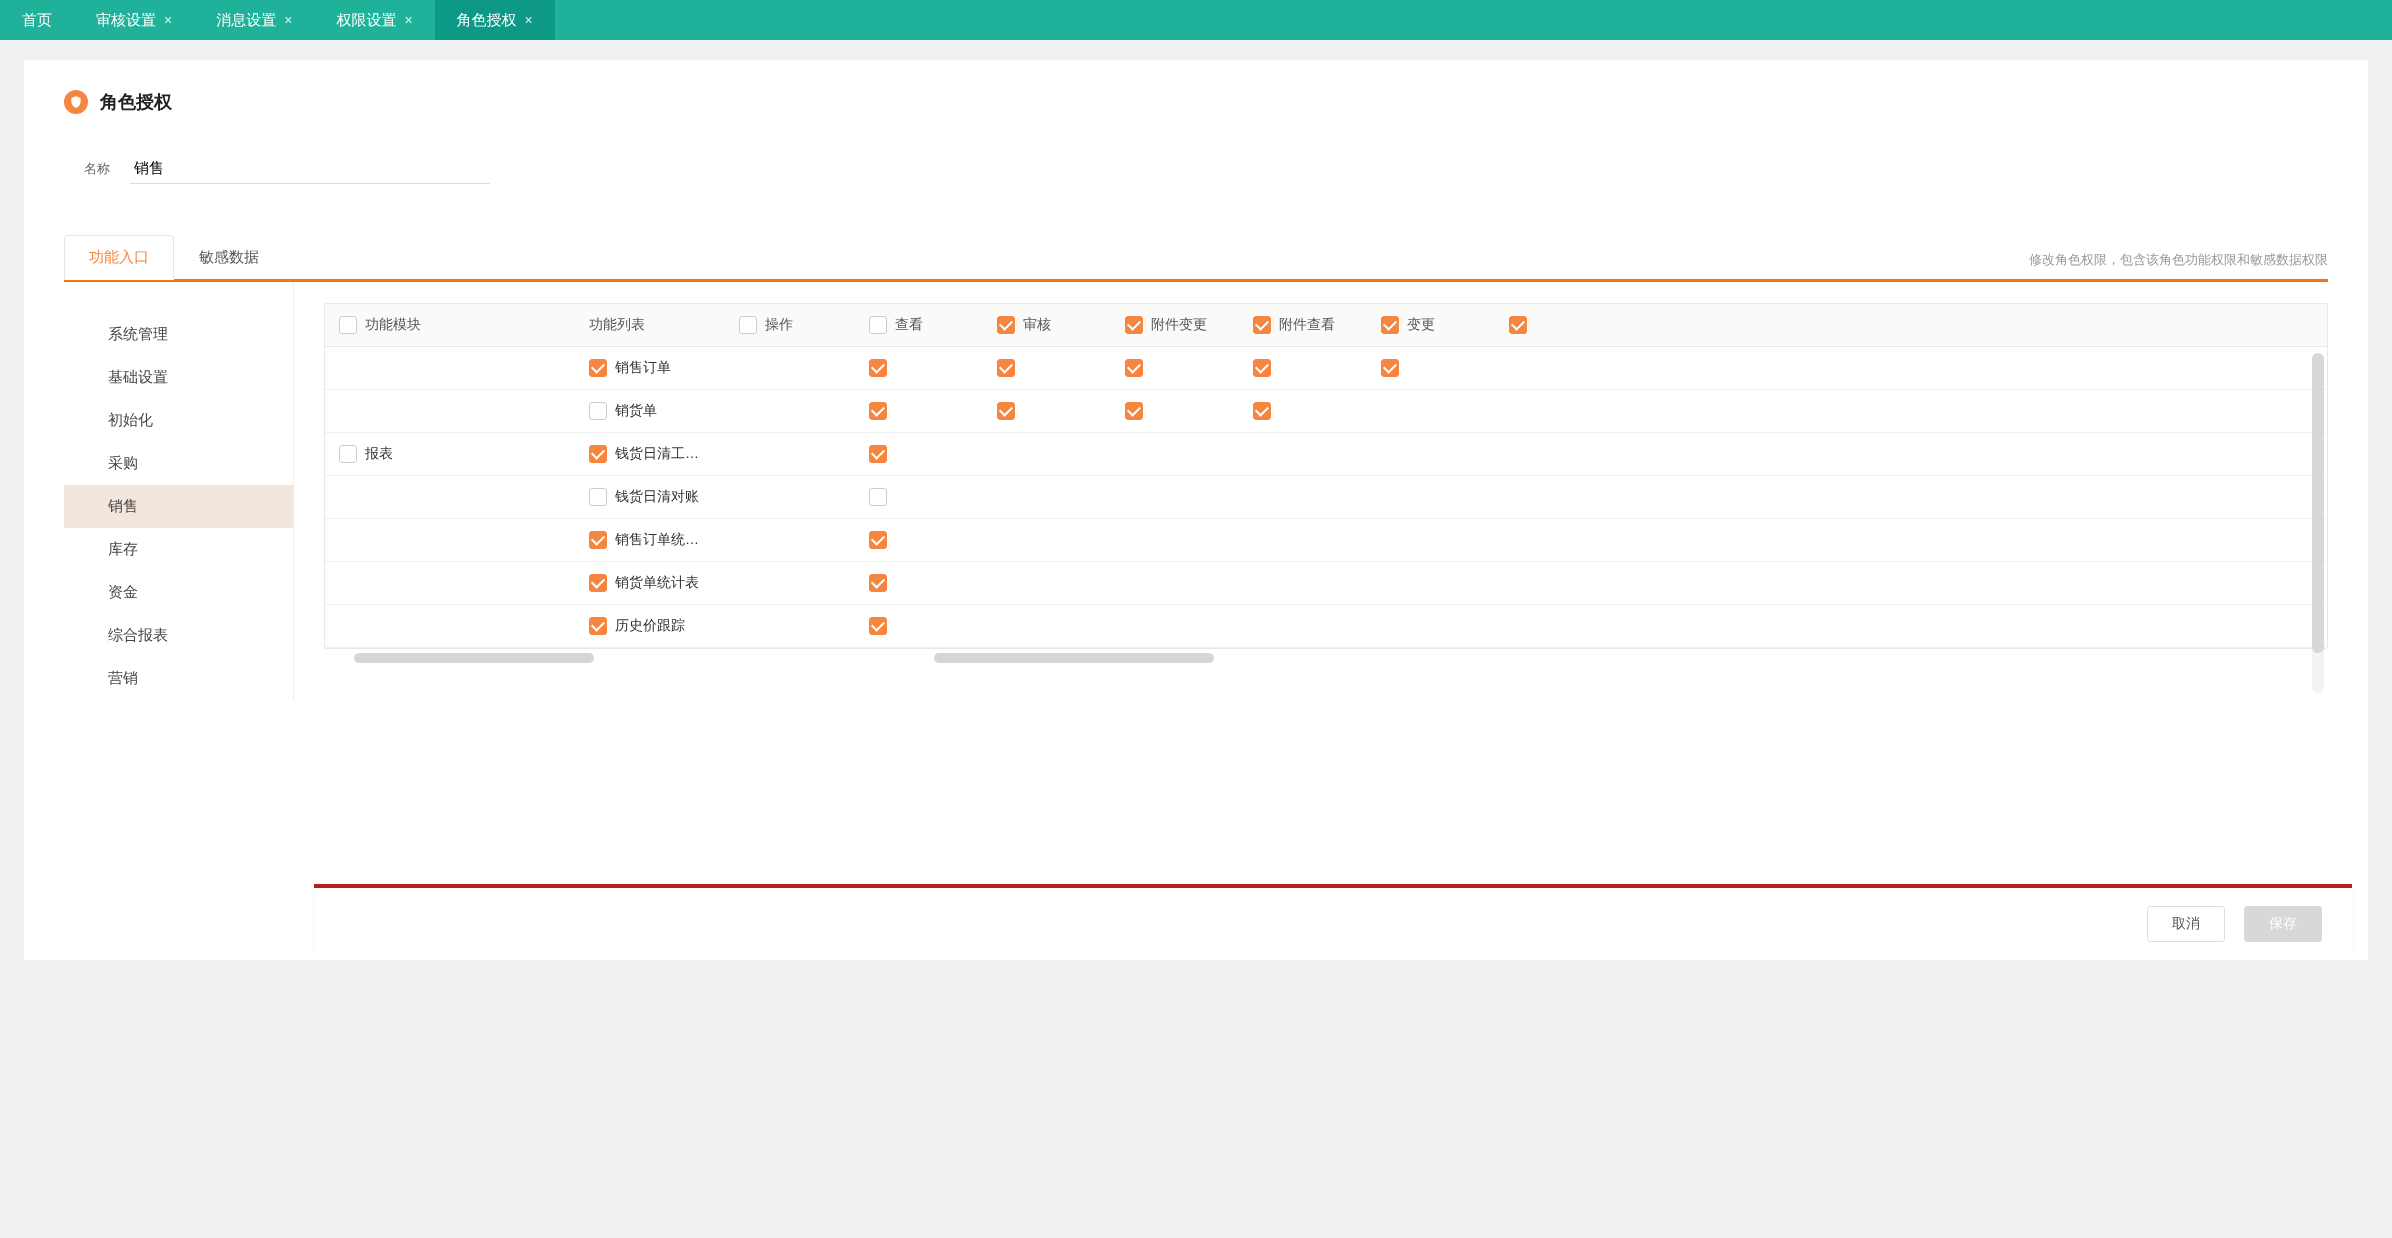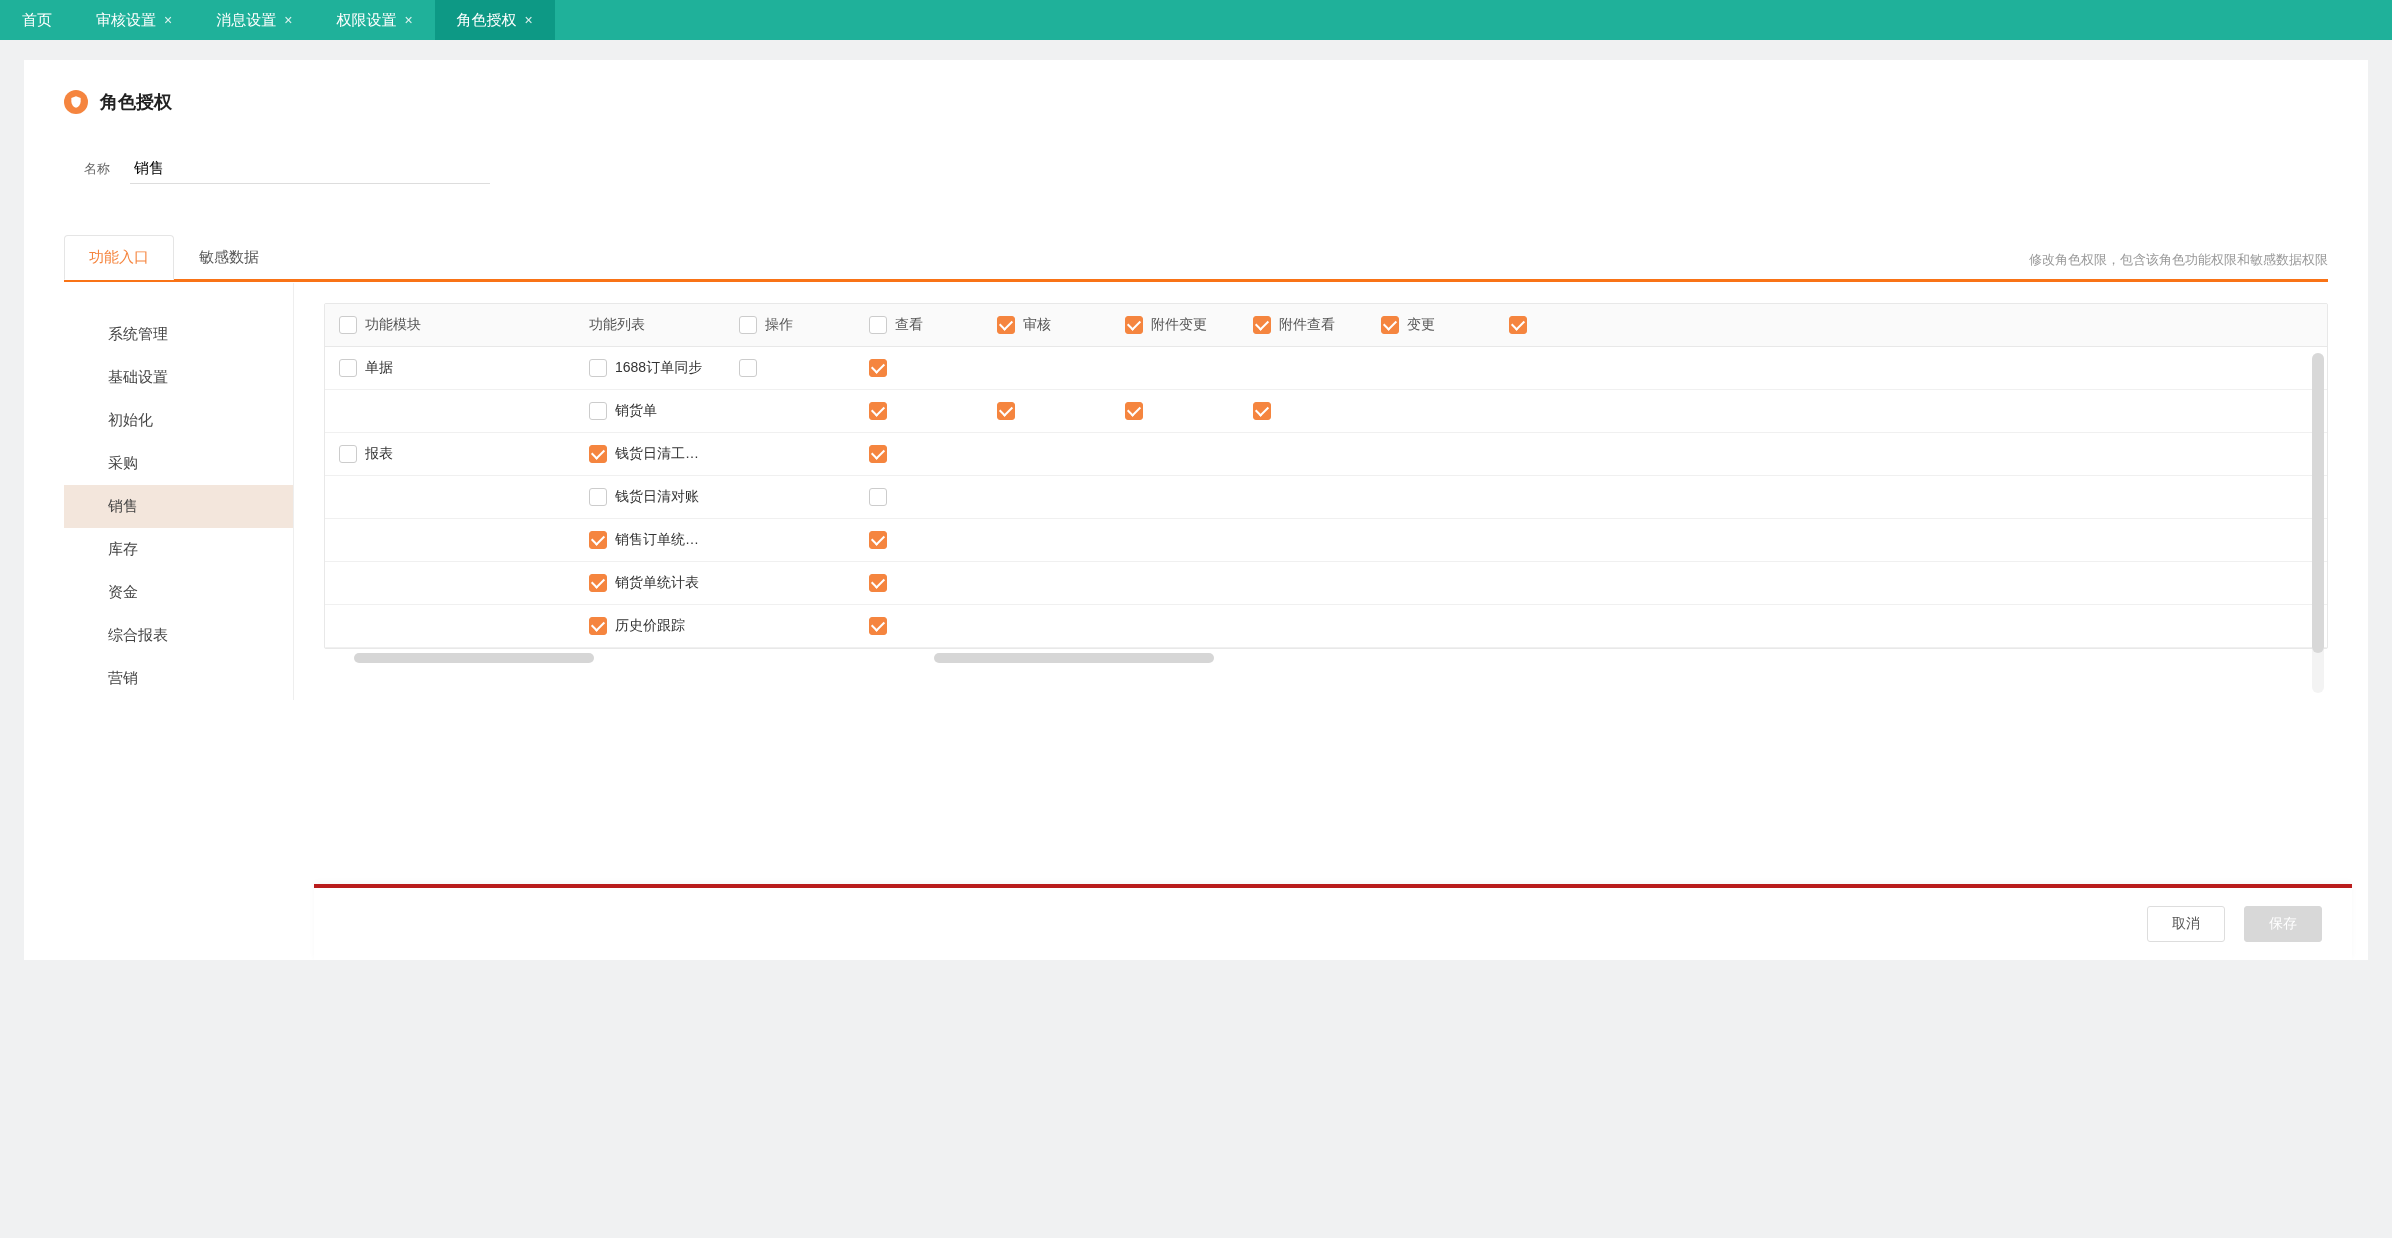--- a/index.html
+++ b/index.html
@@ -144,38 +144,41 @@
                 <div class="col col-perm">
                   <span class="cb checked"></span>
                   <span>变更</span>
                 </div>
                 <div class="col" style="width: 30px;">
                   <span class="cb checked"></span>
                 </div>
               </div>
             <div id="grid-body">
                 <div class="grid-row">
-                  <div class="col col-module">
-                    <span class="cb"></span>
-                    <span>单据</span>
-                  </div>
-                  <div class="col col-list">
-                    <span class="cb"></span>
-                    <span class="ellip">1688订单同步</span>
-                  </div>
-                  <div class="col col-op">
-                    <span class="cb"></span>
-                  </div>
-                  <div class="col col-perm">
-                    <span class="cb checked"></span>
-                  </div>
-                  <div class="col col-perm"></div>
-                  <div class="col col-perm"></div>
-                  <div class="col col-perm"></div>
-                  <div class="col col-perm"></div>
+                  <div class="col col-module"></div>
+                  <div class="col col-list">
+                    <span class="cb checked"></span>
+                    <span class="ellip">销售订单</span>
+                  </div>
+                  <div class="col col-op"></div>
+                  <div class="col col-perm">
+                    <span class="cb checked"></span>
+                  </div>
+                  <div class="col col-perm">
+                    <span class="cb checked"></span>
+                  </div>
+                  <div class="col col-perm">
+                    <span class="cb checked"></span>
+                  </div>
+                  <div class="col col-perm">
+                    <span class="cb checked"></span>
+                  </div>
+                  <div class="col col-perm">
+                    <span class="cb checked"></span>
+                  </div>
                 </div>
                 <div class="grid-row">
                   <div class="col col-module"></div>
                   <div class="col col-list">
                     <span class="cb"></span>
                     <span class="ellip">销货单</span>
                   </div>
                   <div class="col col-op"></div>
                   <div class="col col-perm">
                     <span class="cb checked"></span>

